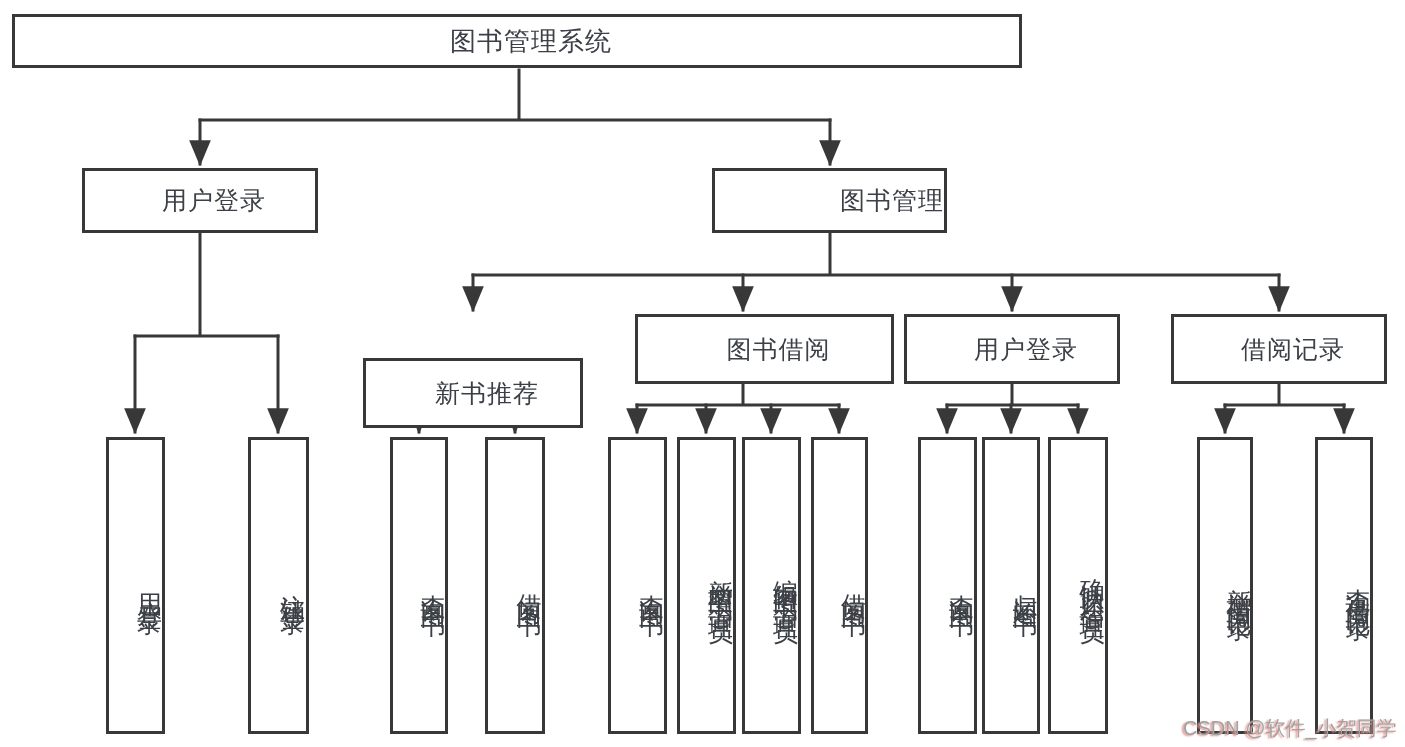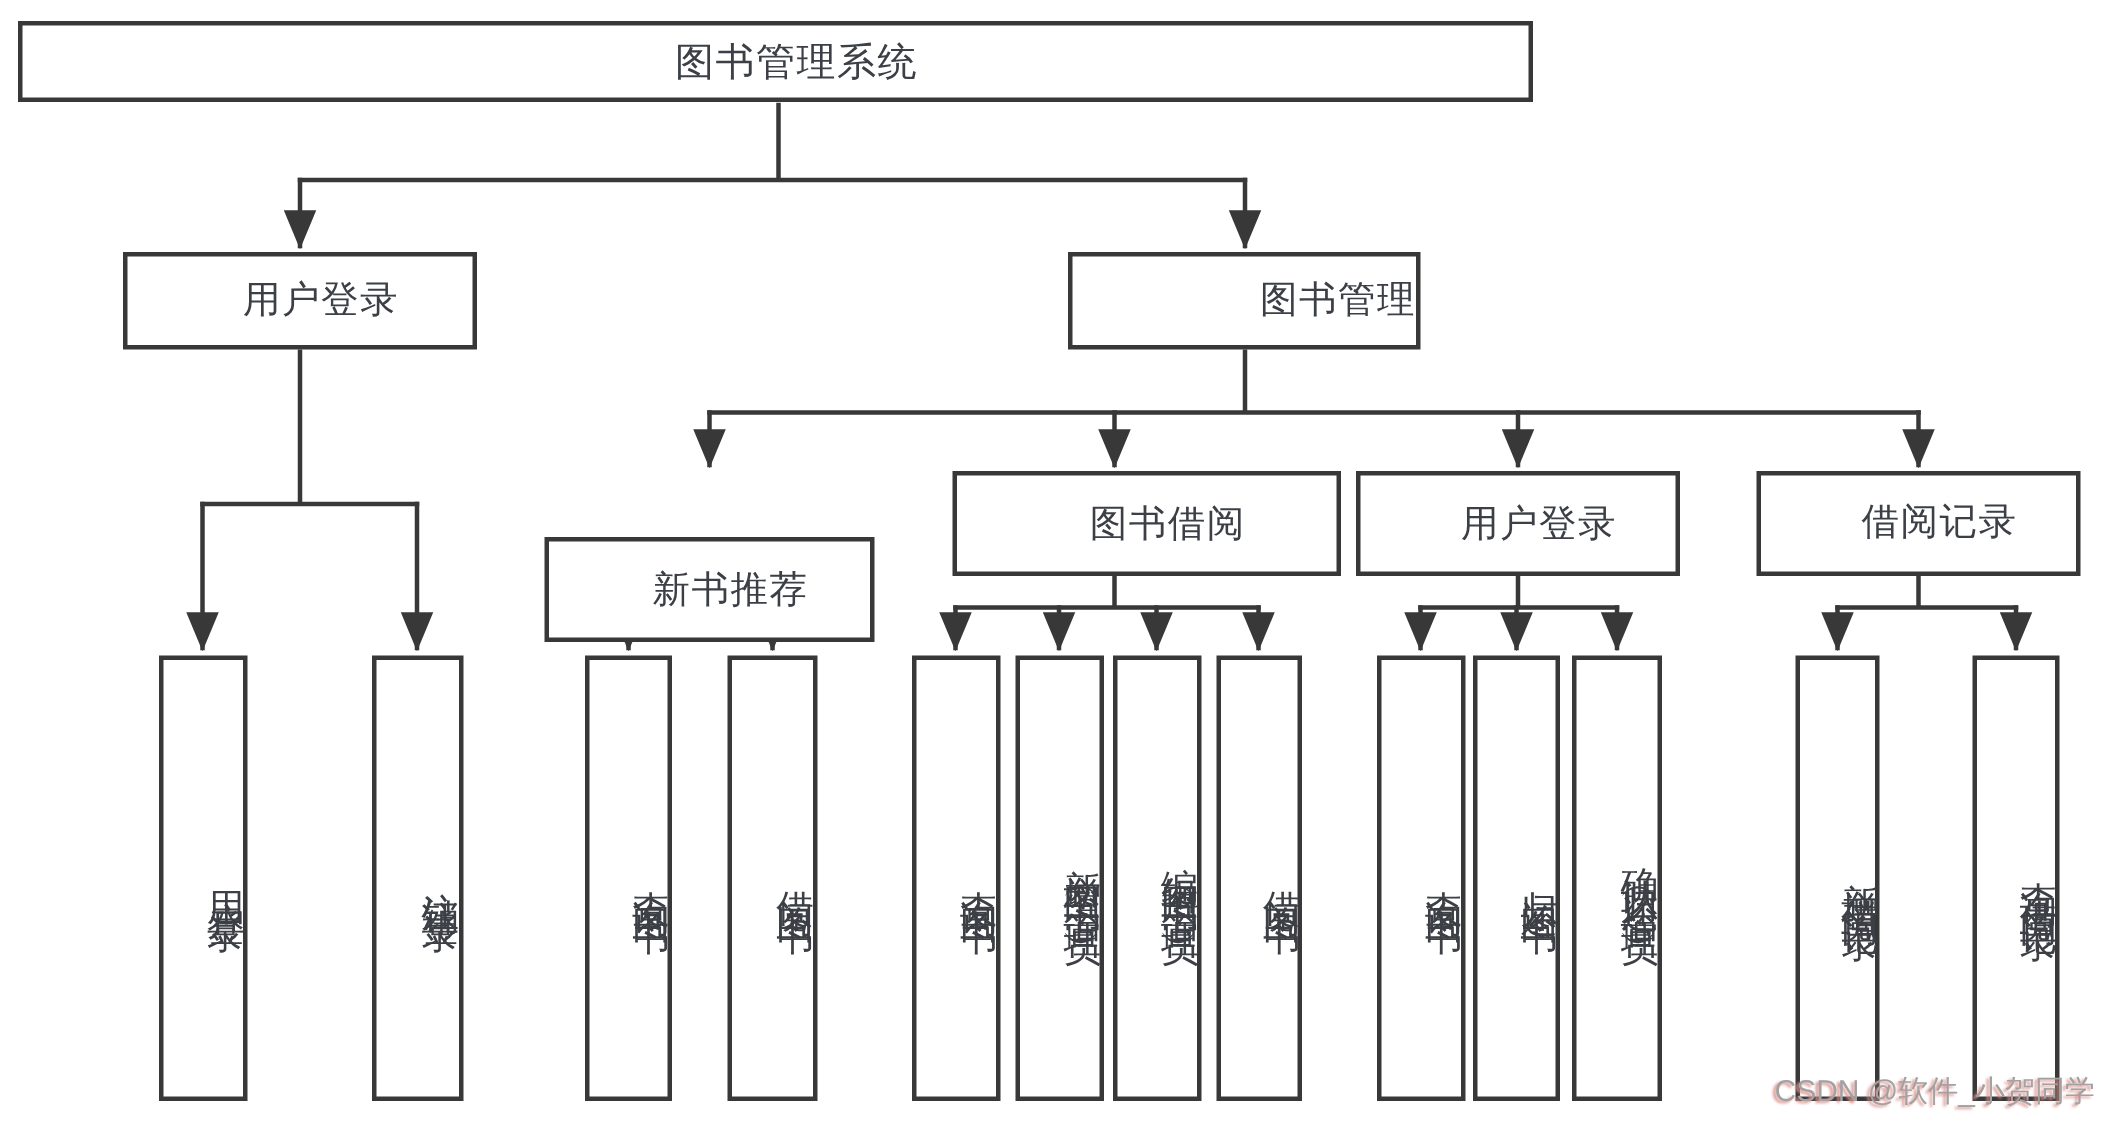--- a/index.html
+++ b/index.html
@@ -31,21 +31,21 @@
     font-size:25px;line-height:1;letter-spacing:6px;color:var(--text);
     white-space:nowrap;
   }
   
   .n-root{left:12px;top:14px;width:1010px;height:54px;}
   .n-user{left:82px;top:168px;width:236px;height:65px;}
   .n-mgmt{left:712px;top:168px;width:235px;height:65px;justify-content:flex-end;}
   .n-s0{left:363px;top:314px;width:220px;height:70px;margin-top:44px;}
   .n-s1{left:635px;top:314px;width:259px;height:70px;}
   .n-s2{left:904px;top:314px;width:216px;height:70px;}
-  .n-s3{left:1171px;top:314px;width:216px;height:70px;font-family:Liberation Mono, monospace;}
+  .n-s3{left:1171px;top:314px;width:216px;height:70px;}
   .leaf{top:437px;height:297px;}
   .n-l1{left:106px;width:59px;} .n-l2{left:248px;width:61px;}
   .n-l3{left:390px;width:58px;} .n-l4{left:485px;width:60px;}
   .n-l5{left:608px;width:59px;} .n-l6{left:677px;width:59px;}
   .n-l7{left:742px;width:59px;} .n-l8{left:811px;width:57px;}
   .n-l9{left:918px;width:59px;} .n-l10{left:982px;width:58px;}
   .n-l11{left:1048px;width:60px;} .n-l12{left:1197px;width:56px;}
   .n-l13{left:1315px;width:58px;}
   .watermark{
     position:absolute;left:1183px;top:716px;z-index:3;

